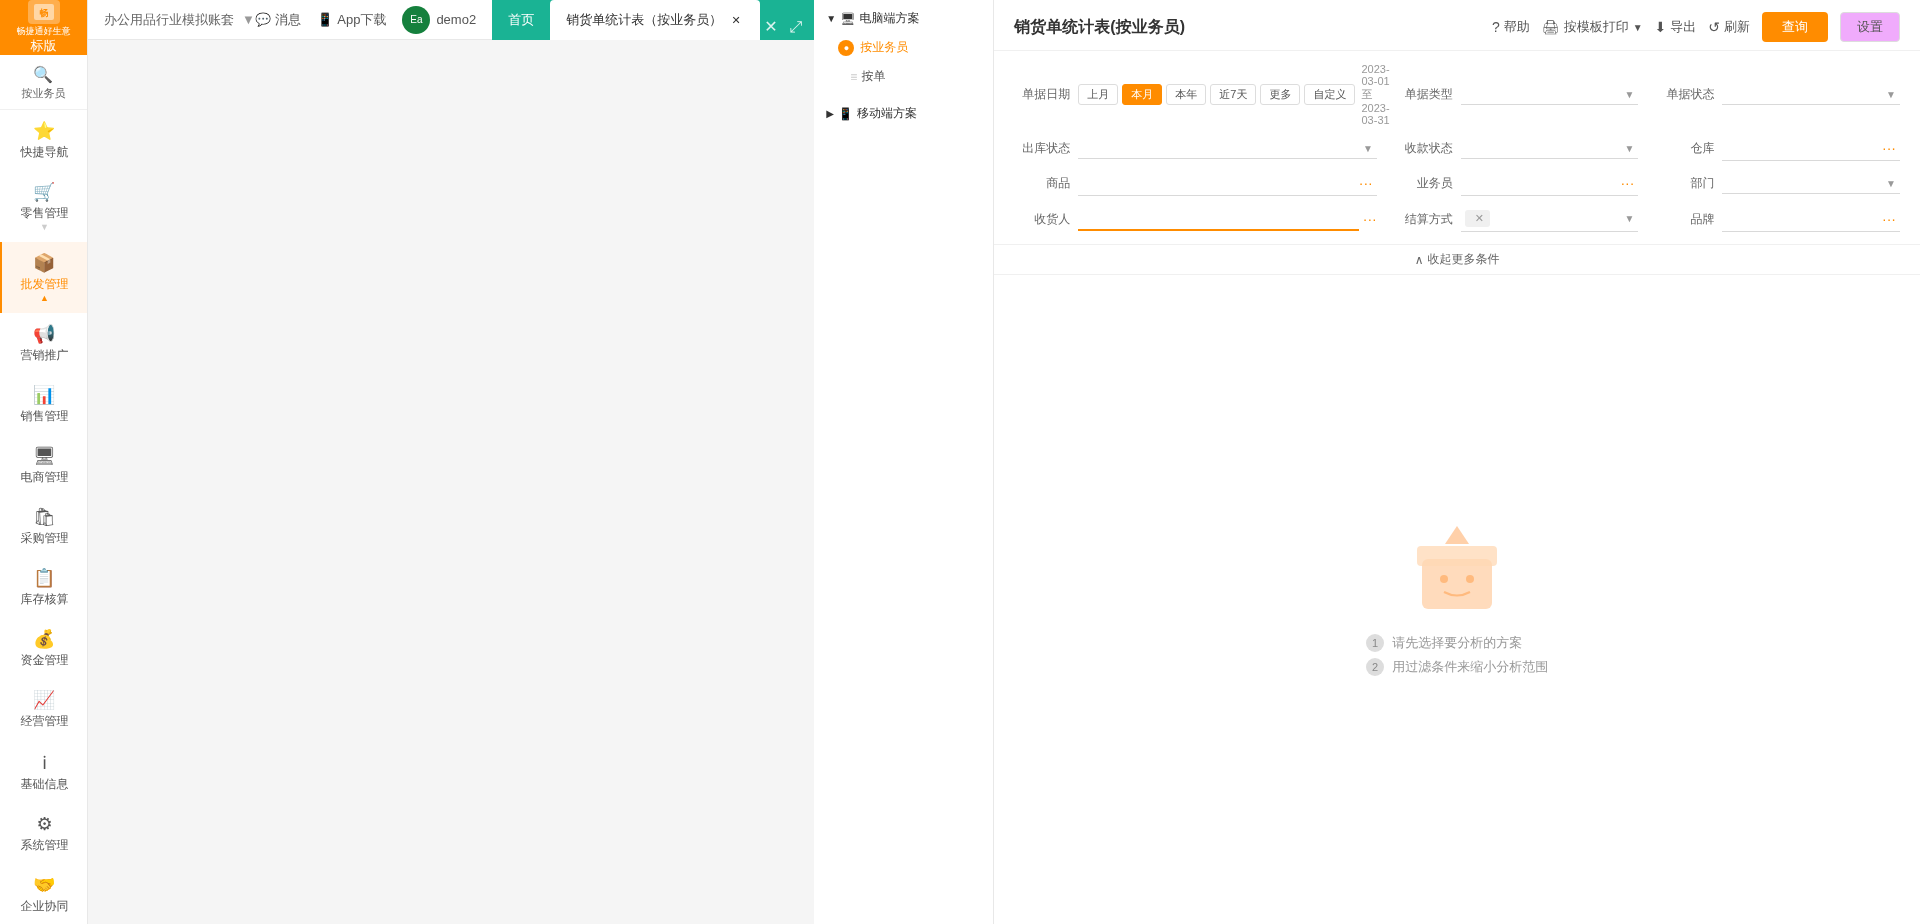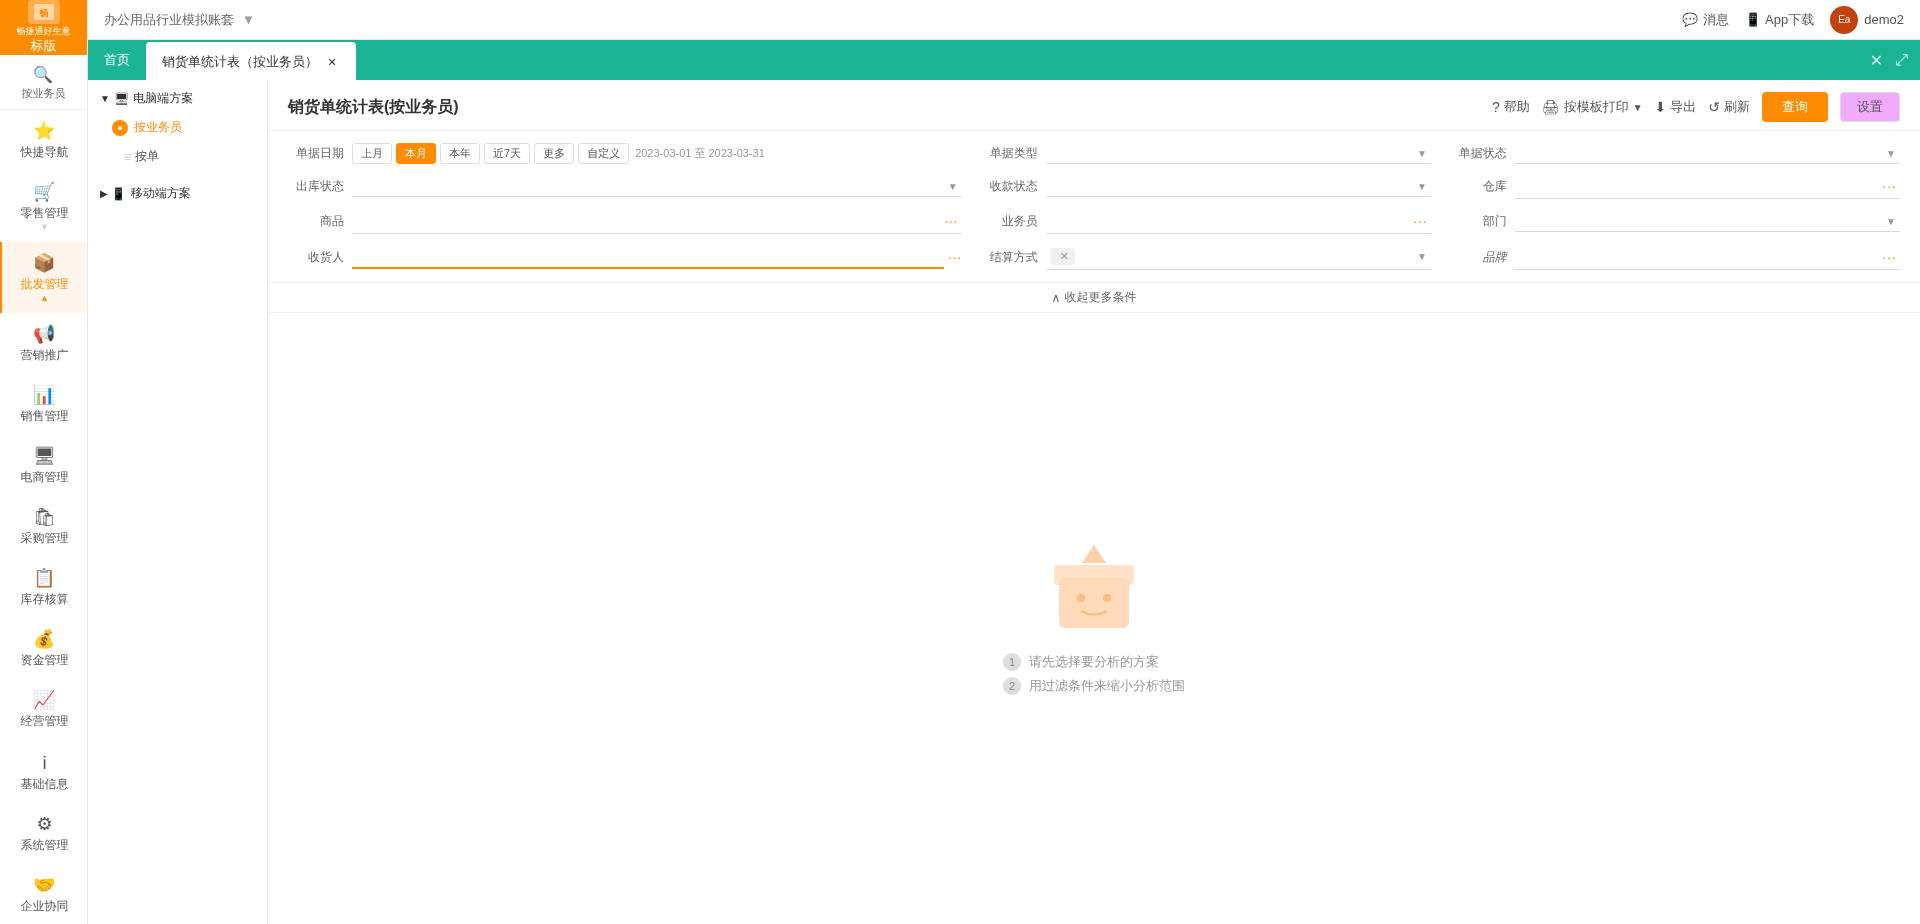--- a/index.html
+++ b/index.html
@@ -58,21 +58,21 @@
       font-size: 12px;
       border-left: 2px solid transparent;
     }
     .sidebar-nav-item.active { color: #ff8c00; background: #fff5ec; border-left: 2px solid #ff8c00; }
     .sidebar-nav-item .nav-icon { font-size: 18px; margin-bottom: 2px; }
 
     
     .main-content {
       flex: 1;
       display: flex;
-      flex-direction: column;
+      flex-direction: row;
       height: 100%;
       overflow: hidden;
     }
 
     
     .top-header {
       height: 40px;
       background: #fff;
       border-bottom: 1px solid #e8e8e8;
       display: flex;
@@ -97,31 +97,31 @@
     .top-header-right .header-btn {
       display: flex;
       align-items: center;
       gap: 4px;
       cursor: pointer;
       color: #555;
     }
     .user-avatar {
       width: 28px; height: 28px;
       border-radius: 50%;
-      background: #c2410c;
+      background: #15803d;
       display: flex; align-items: center; justify-content: center;
       color: #fff; font-size: 11px;
     }
 
     
     .tab-bar {
       height: 40px;
       background: #1ab394;
       display: flex;
-      align-items: center;
+      align-items: flex-end;
       padding: 0;
     }
     .tab-item {
       height: 40px;
       display: flex;
       align-items: center;
       padding: 0 16px;
       cursor: pointer;
       color: rgba(255,255,255,0.85);
       font-size: 13px;
@@ -727,21 +727,21 @@
             <span class="filter-label">结算方式</span>
             <div class="filter-dropdown" style="flex:1;gap:4px;">
               <span class="close-tag">
                 <span></span>
                 <span class="x">✕</span>
               </span>
               <span class="dropdown-arrow">▼</span>
             </div>
           </div>
           <div class="filter-divider"></div>
-          <div class="filter-field" style="flex:1;font-style:italic;">
+          <div class="filter-field" style="flex:1;">
             <span class="filter-label">品牌</span>
             <div class="filter-dropdown">
               <span></span>
               <span class="dots">···</span>
             </div>
           </div>
         </div>
       </div>
 
       <div class="collapse-bar">

